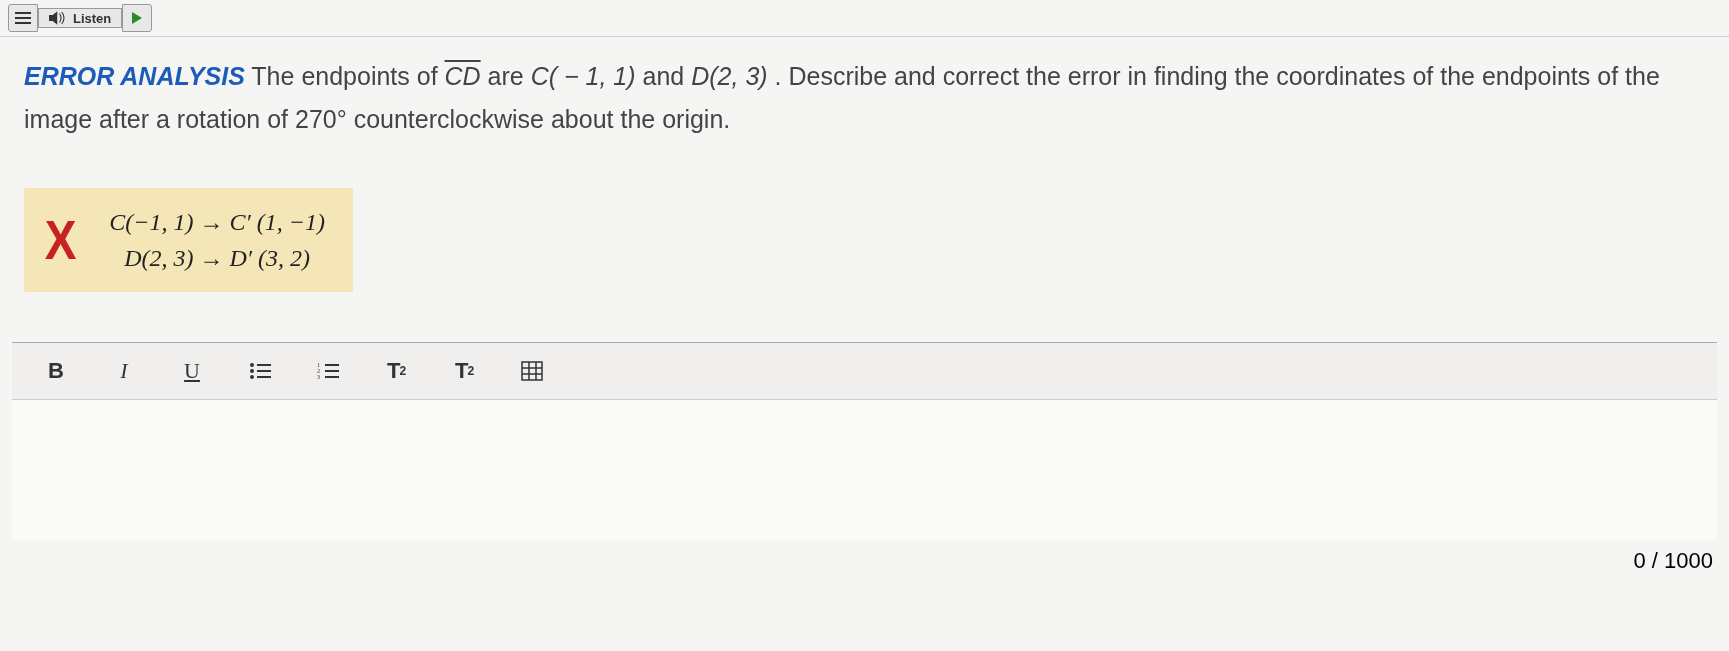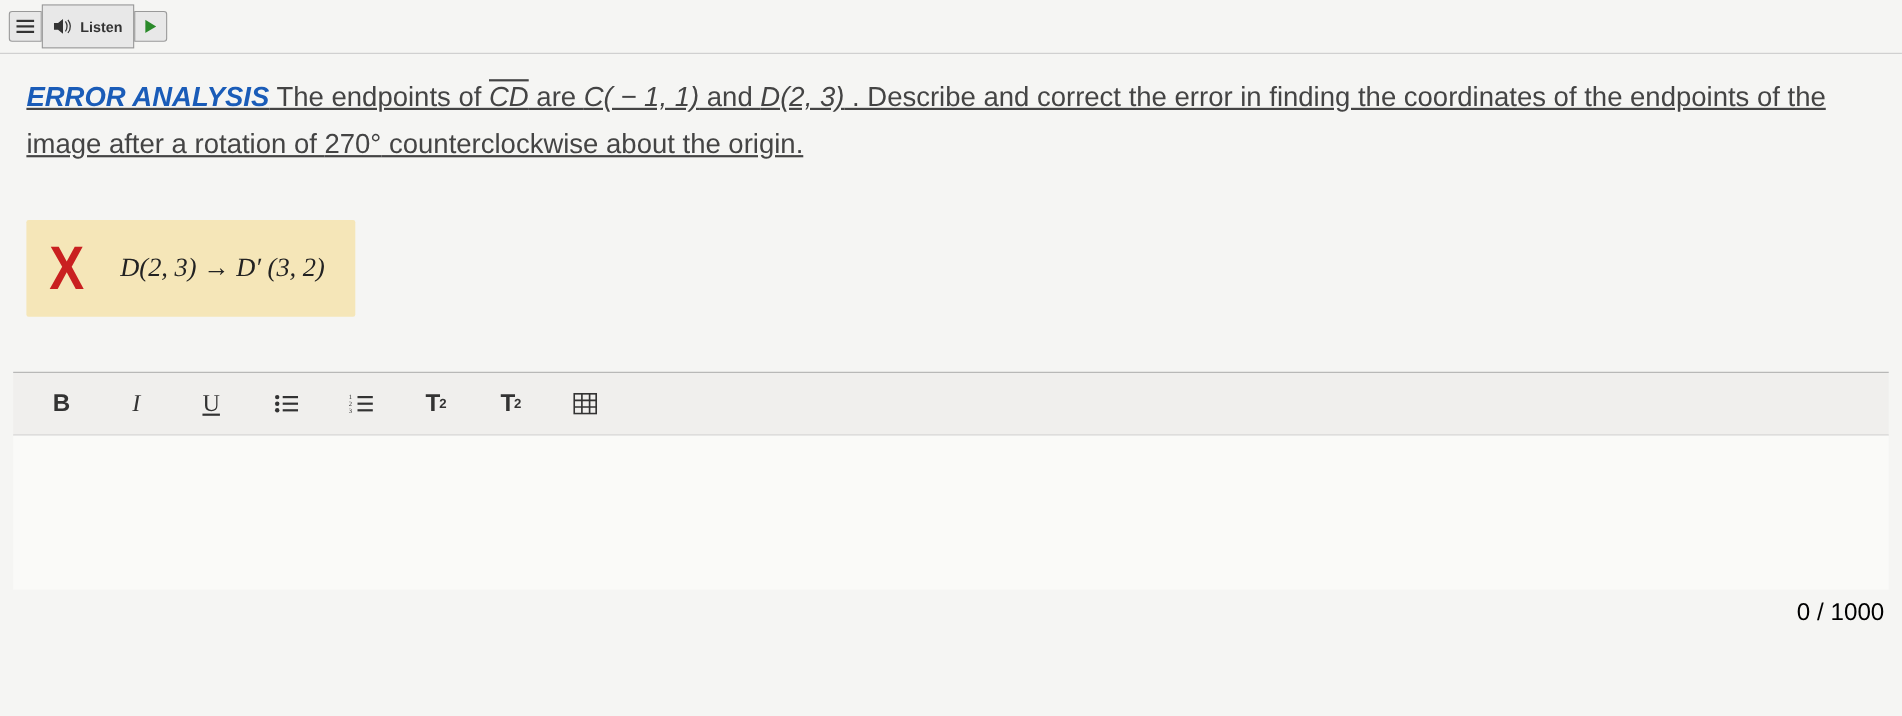--- a/index.html
+++ b/index.html
@@ -22,21 +22,21 @@
       height: 28px;
       border: 1px solid #999;
       background: #e8e8e8;
       display: flex;
       align-items: center;
       justify-content: center;
       border-radius: 3px 0 0 3px;
       cursor: pointer;
     }
     .listen-btn {
-      height: 40px;
+      height: 20px;
       padding: 0 10px;
       border: 1px solid #999;
       background: #e8e8e8;
       display: flex;
       align-items: center;
       gap: 6px;
       font-size: 13px;
       font-weight: bold;
       color: #333;
       cursor: pointer;
@@ -65,21 +65,20 @@
       background: #333;
     }
     .speaker-svg { width: 18px; height: 14px; }
     .play-svg { width: 10px; height: 12px; }
     
     .question-area {
       padding: 18px 24px;
       font-size: 25px;
       line-height: 1.7;
       color: #444;
-      text-decoration: underline;
     }
     .error-label {
       color: #1a5cb8;
       font-weight: bold;
       font-style: italic;
     }
     .math-var { font-style: italic; }
     .overline { text-decoration: overline; }
     
     .wrong-box {
@@ -183,20 +182,21 @@
 
 
 <div class="question-area">
   <span class="error-label">ERROR ANALYSIS</span><span>  The endpoints of </span><span class="math-var overline">CD</span><span>  are </span><span class="math-var">C( − 1, 1)</span><span> and </span><span class="math-var">D(2, 3)</span><span> . Describe and correct the error in finding the coordinates of the endpoints of the image after a rotation of </span><span>270°</span><span>  counterclockwise about the origin.</span>
 </div>
 
 
 <div class="wrong-box">
   <div class="x-mark">X</div>
   <div class="wrong-work">
+    <div class="row">C(−1, 1) → C′ (1, −1)</div>
     <div class="row">D(2, 3) → D′ (3, 2)</div>
   </div>
 </div>
 
 
 <div class="editor-wrap">
   <div class="toolbar">
     <div class="tb-btn tb-bold">B</div>
     <div class="tb-btn tb-italic">I</div>
     <div class="tb-btn tb-under">U</div>

